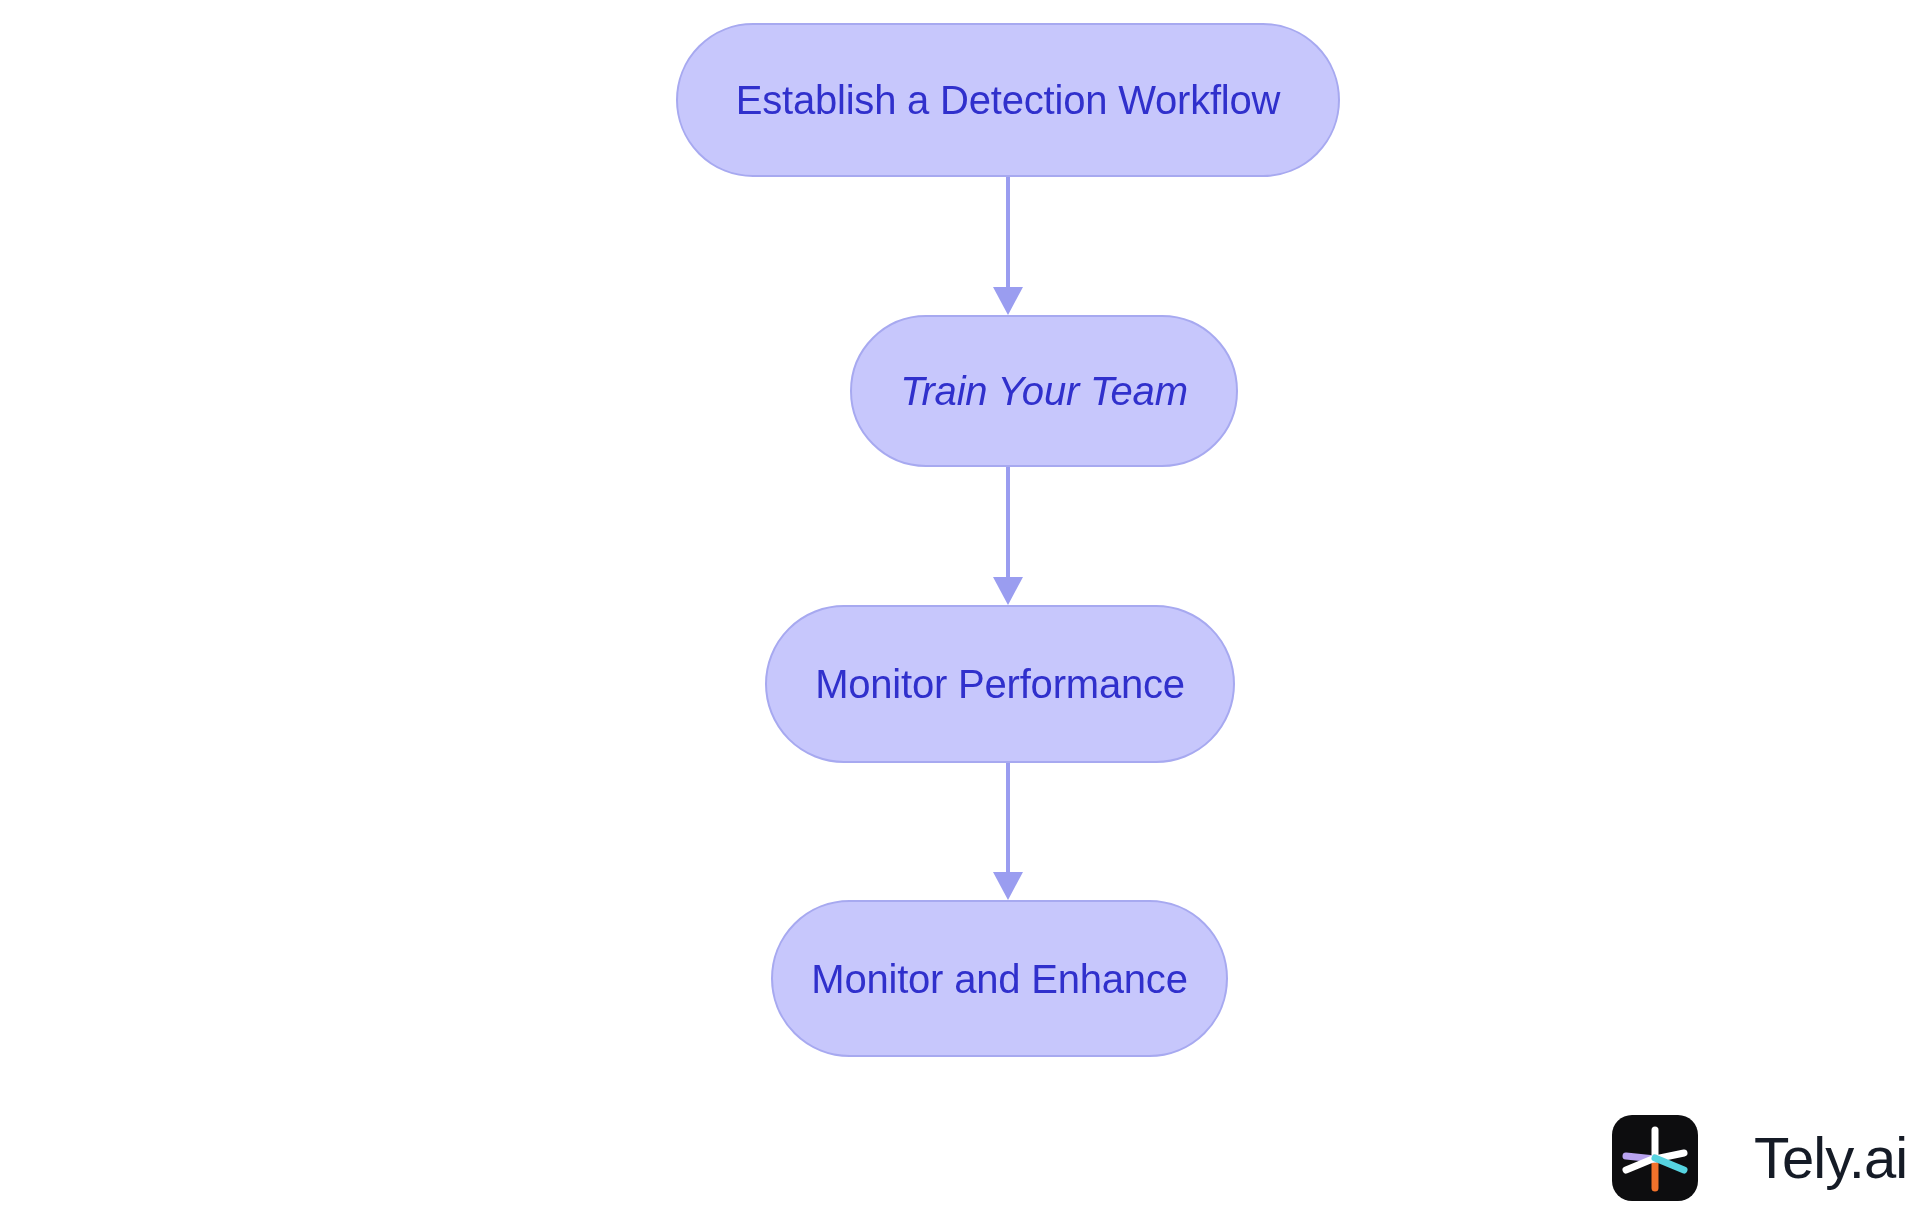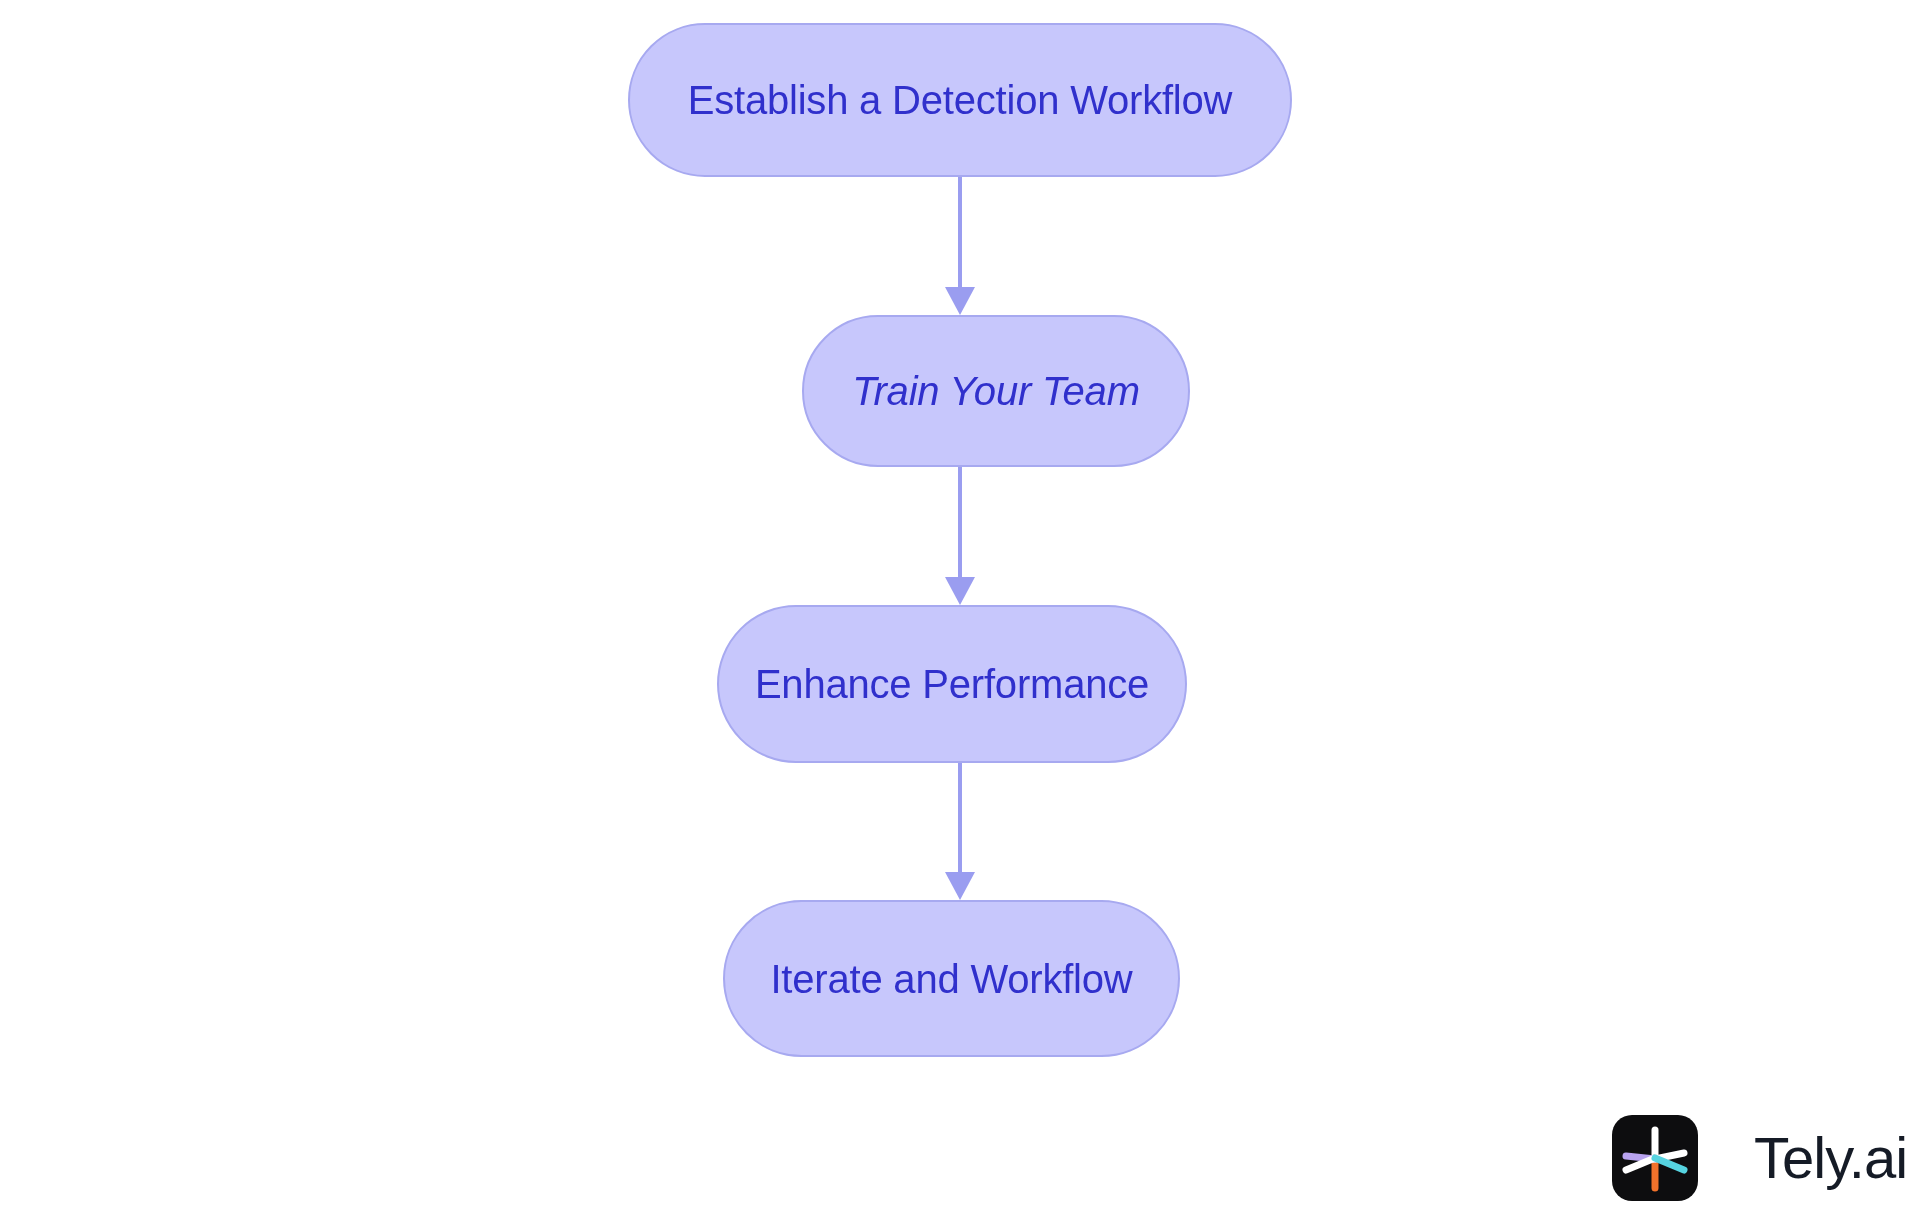--- a/index.html
+++ b/index.html
@@ -14,20 +14,21 @@
     position: relative;
     overflow: hidden;
     font-family: "Liberation Sans", "DejaVu Sans", sans-serif;
   }
 
   #flowchart-canvas {
     position: absolute;
     inset: 0;
     width: 1711px;
     height: 1215px;
+    margin-left: 48px;
   }
 
   .flow-node {
     position: absolute;
     box-sizing: border-box;
     background: #c7c7fc;
     border: 2px solid #a7a9f0;
     border-radius: 999px;
     display: flex;
     align-items: center;
@@ -136,30 +137,30 @@
   <div class="flow-node" id="node-train-team">
     <span class="node-label">Train Your Team</span>
   </div>
 
   <div class="flow-arrow" id="arrow-2">
     <div class="arrow-shaft"></div>
     <div class="arrow-head"></div>
   </div>
 
   <div class="flow-node" id="node-monitor-performance">
-    <span class="node-label">Enhance Performance</span>
+    <span class="node-label">Monitor Performance</span>
   </div>
 
   <div class="flow-arrow" id="arrow-3">
     <div class="arrow-shaft"></div>
     <div class="arrow-head"></div>
   </div>
 
   <div class="flow-node" id="node-iterate-enhance">
-    <span class="node-label">Iterate and Workflow</span>
+    <span class="node-label">Monitor and Enhance</span>
   </div>
 
 </div>
 
 <div id="brand-logo">
   <svg id="brand-logo-mark" viewBox="0 0 86 86">
     <rect x="0" y="0" width="86" height="86" rx="20" ry="20" fill="#0d0d0f"></rect>
     <g stroke-linecap="round">
 
       <line x1="43" y1="15" x2="43" y2="44" stroke="#ffffff" stroke-width="7"></line>

